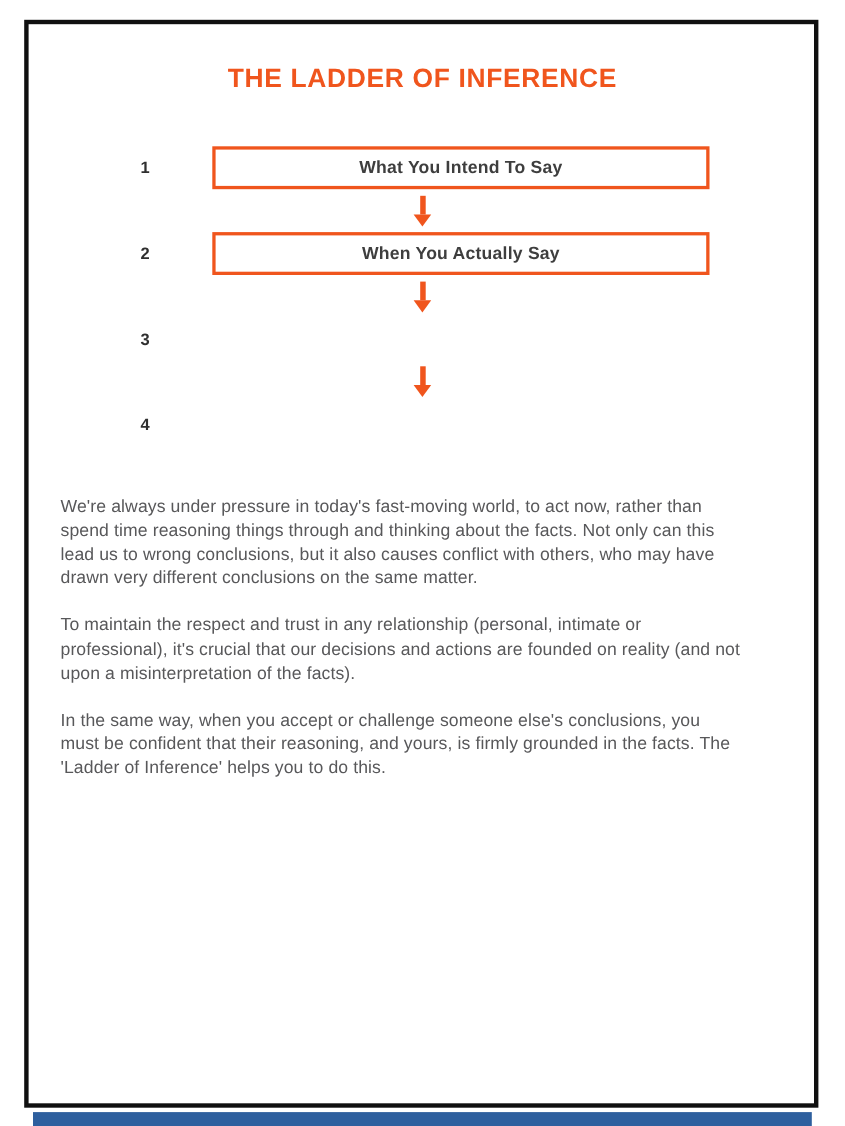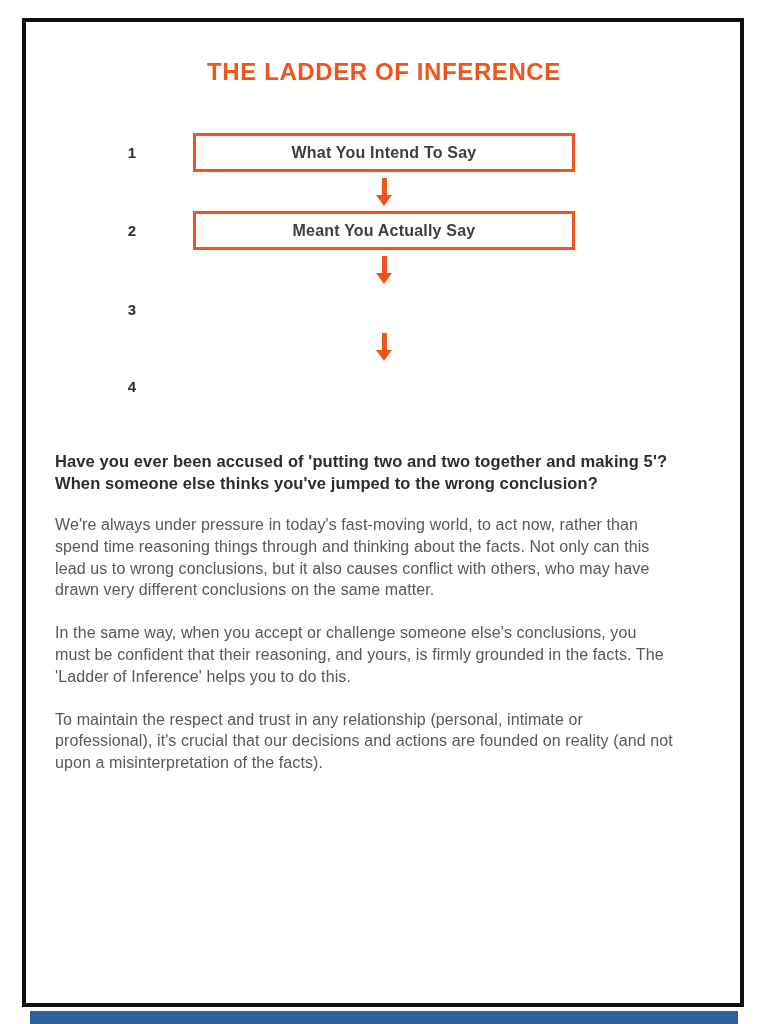--- a/index.html
+++ b/index.html
@@ -56,21 +56,21 @@
     align-items: center;
     justify-content: center;
     font-size: 15px;
     font-weight: bold;
     color: var(--number-text, #2f2f2f);
   }
   .step-box {
     position: absolute;
     left: 193px;
     top: 0;
-    width: 382px;
+    width: 452px;
     height: 39px;
     box-sizing: border-box;
     border: 3px solid var(--accent, #f0551d);
     background: #ffffff;
     display: flex;
     align-items: center;
     justify-content: center;
     font-size: 16px;
     font-weight: bold;
     letter-spacing: 0.2px;
@@ -145,21 +145,21 @@
     <div class="step-box">What You Intend To Say</div>
   </div>
 
   <div class="arrow arrow-1">
     <div class="stem"></div>
     <div class="head"></div>
   </div>
 
   <div class="ladder-row row-2">
     <div class="step-num">2</div>
-    <div class="step-box">Meant You Actually Say</div>
+    <div class="step-box">When You Actually Say</div>
   </div>
 
   <div class="arrow arrow-2">
     <div class="stem"></div>
     <div class="head"></div>
   </div>
 
   <div class="ladder-row row-3">
     <div class="step-num">3</div>
   </div>
@@ -167,29 +167,27 @@
   <div class="arrow arrow-3">
     <div class="stem"></div>
     <div class="head"></div>
   </div>
 
   <div class="ladder-row row-4">
     <div class="step-num">4</div>
   </div>
 
   <div class="text-block">
-    <p class="intro-bold">Have you ever been accused of 'putting two and two together and making 5'?
-When someone else thinks you've jumped to the wrong conclusion?</p>
     <p class="para">We're always under pressure in today's fast-moving world, to act now, rather than
 spend time reasoning things through and thinking about the facts. Not only can this
 lead us to wrong conclusions, but it also causes conflict with others, who may have
 drawn very different conclusions on the same matter.</p>
+    <p class="para">To maintain the respect and trust in any relationship (personal, intimate or
+professional), it's crucial that our decisions and actions are founded on reality (and not
+upon a misinterpretation of the facts).</p>
     <p class="para">In the same way, when you accept or challenge someone else's conclusions, you
 must be confident that their reasoning, and yours, is firmly grounded in the facts. The
 'Ladder of Inference' helps you to do this.</p>
-    <p class="para">To maintain the respect and trust in any relationship (personal, intimate or
-professional), it's crucial that our decisions and actions are founded on reality (and not
-upon a misinterpretation of the facts).</p>
   </div>
 
   <div class="next-page-edge"></div>
 
 </div>
 
 </body></html>

